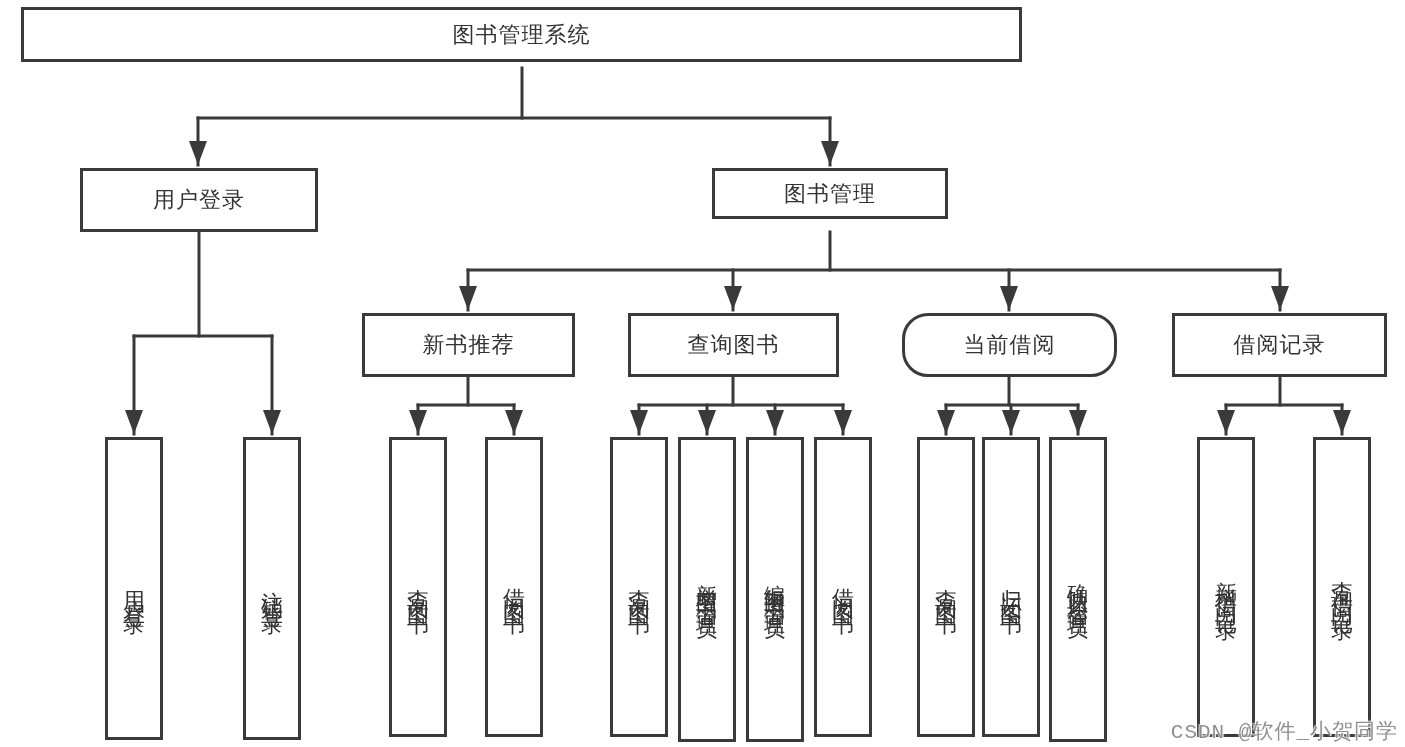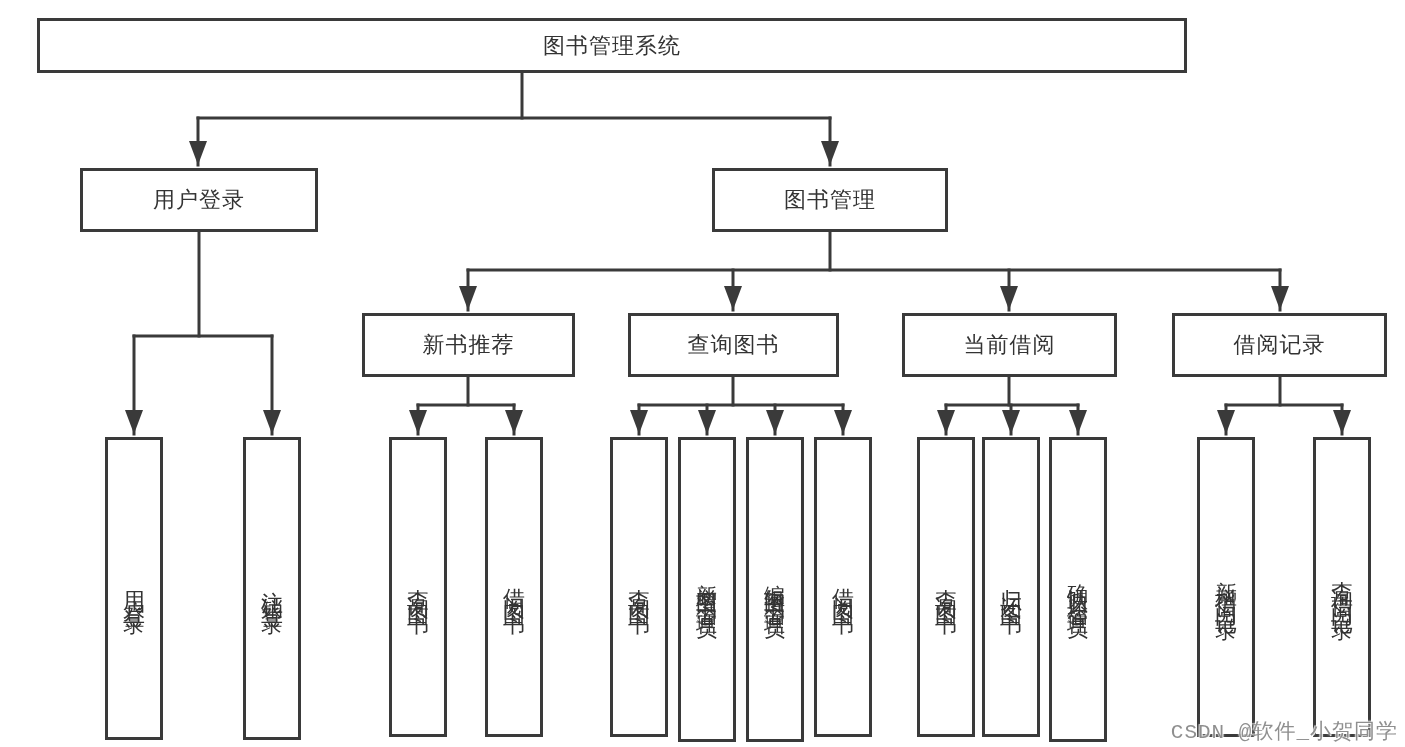--- a/index.html
+++ b/index.html
@@ -109,28 +109,28 @@
     <path class="edge" d="M946 405 V434" marker-end="url(#arrow)"></path>
     <path class="edge" d="M1011 405 V434" marker-end="url(#arrow)"></path>
     <path class="edge" d="M1078 405 V434" marker-end="url(#arrow)"></path>
 
     <path class="edge" d="M1280 377 V405"></path>
     <path class="edge" d="M1226 405 H1342"></path>
     <path class="edge" d="M1226 405 V434" marker-end="url(#arrow)"></path>
     <path class="edge" d="M1342 405 V434" marker-end="url(#arrow)"></path>
   </svg>
 
-  <div class="box h" style="left:21px; top:18px; width:1150px; height:55px;margin-left:16px;">图书管理系统</div>
+  <div class="box h" style="left:21px; top:7px; width:1001px; height:55px;">图书管理系统</div>
 
   <div class="box h" style="left:80px; top:168px; width:238px; height:64px;">用户登录</div>
-  <div class="box h" style="left:712px; top:168px; width:236px; height:64px;">图书管理</div>
+  <div class="box h" style="left:712px; top:168px; width:236px; height:51px;">图书管理</div>
 
   <div class="box h" style="left:362px; top:313px; width:213px; height:64px;">新书推荐</div>
   <div class="box h" style="left:628px; top:313px; width:211px; height:64px;">查询图书</div>
-  <div class="box h" style="left:902px; top:313px; width:215px; height:64px;">当前借阅</div>
+  <div class="box h" style="left:902px; top:313px; width:215px; height:64px;border-radius:26px;">当前借阅</div>
   <div class="box h" style="left:1172px; top:313px; width:215px; height:64px;">借阅记录</div>
 
   <div class="box v" style="left:105px; top:437px; width:58px; height:303px;">用户登录</div>
   <div class="box v" style="left:243px; top:437px; width:58px; height:303px;">注销登录</div>
 
   <div class="box v" style="left:389px; top:437px; width:58px; height:300px;">查询图书</div>
   <div class="box v" style="left:485px; top:437px; width:58px; height:300px;">借阅图书</div>
 
   <div class="box v" style="left:610px; top:437px; width:58px; height:300px;">查询图书</div>
   <div class="box v tight" style="left:678px; top:437px; width:58px; height:305px;">新增图书（管理员）</div>

